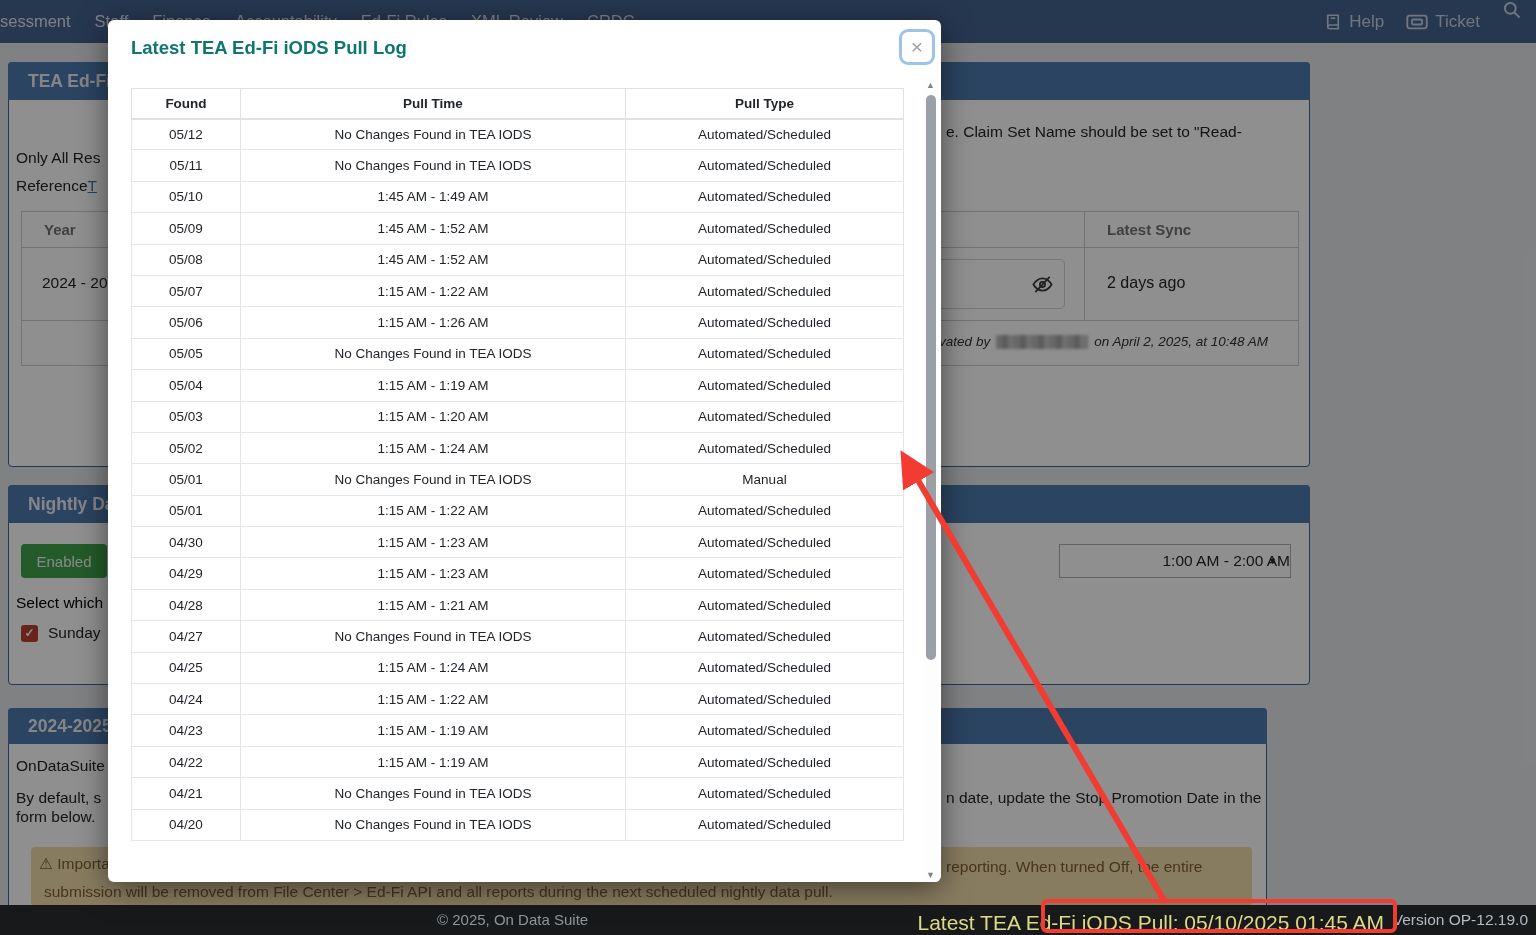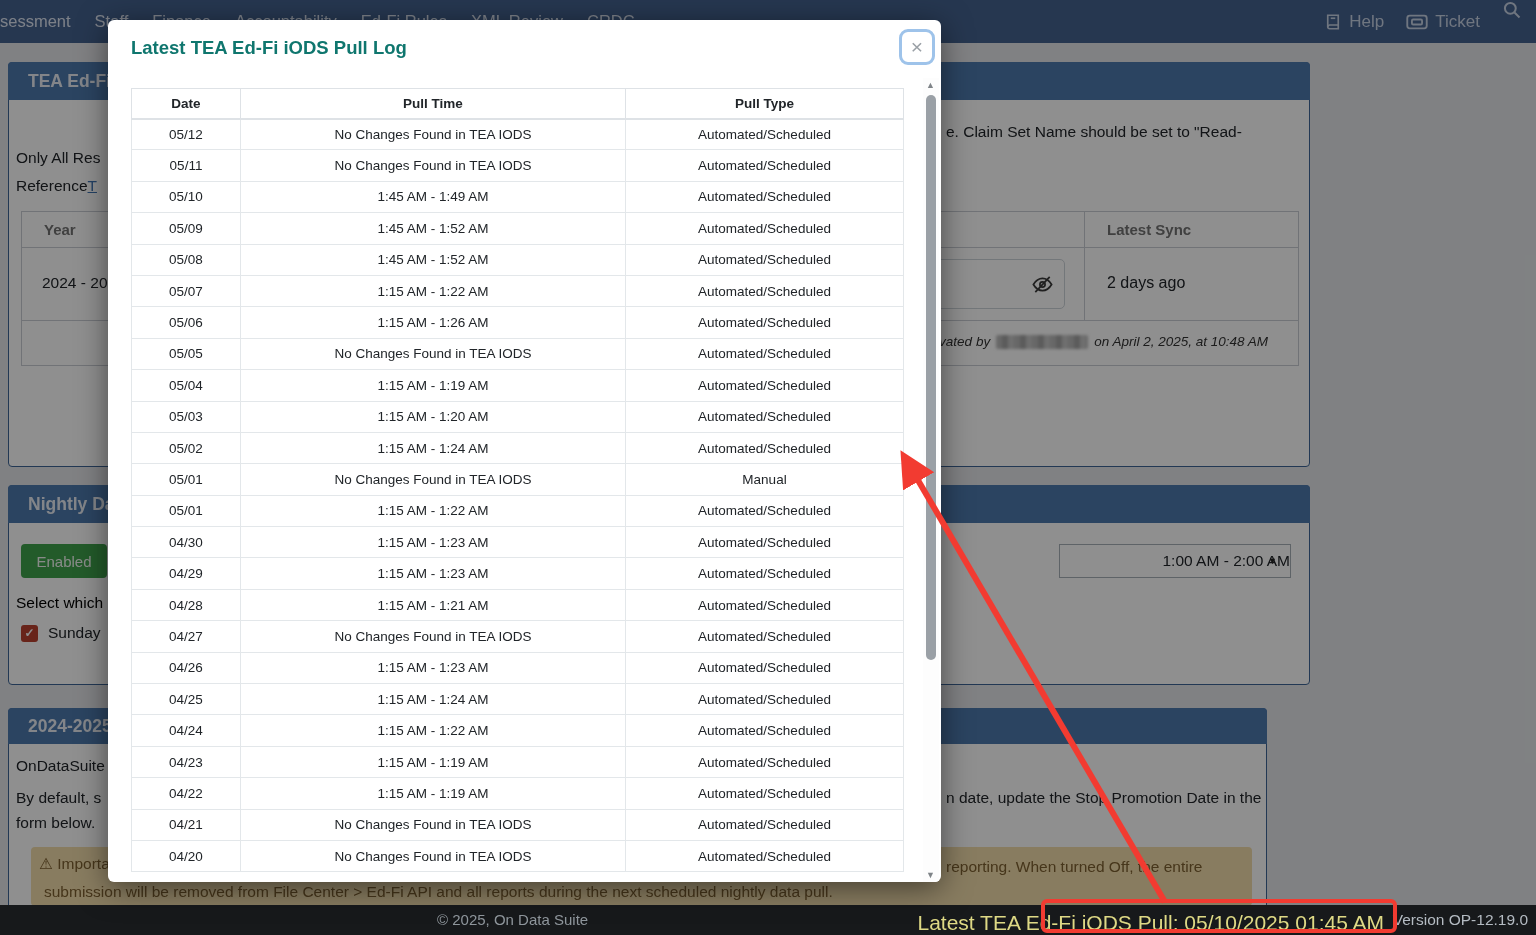--- a/index.html
+++ b/index.html
@@ -173,21 +173,21 @@
       </div>
     </div>
 
     <div class="panel p3">
       <div class="panel-header" style="height:36px;">
         <span>2024-2025 S</span>
       </div>
       <div class="p3-line" style="left:7px; top:48px;">OnDataSuite</div>
       <div class="p3-line" style="left:7px; top:80px;">By default, s</div>
       <div class="p3-line" style="left:937px; top:80px;">n date, update the Stop Promotion Date in the</div>
-      <div class="p3-line" style="left:7px; top:105px;">form below.</div>
+      <div class="p3-line" style="left:7px; top:99px;">form below.</div>
       <div class="warnbox">
         <div class="warn-text" style="left:8px; top:8px;">⚠ Importa</div>
         <div class="warn-text" style="left:915px; top:11px;">reporting. When turned Off, the entire</div>
         <div class="warn-text" style="left:13px; top:36px;">submission will be removed from File Center &gt; Ed-Fi API and all reports during the next scheduled nightly data pull.</div>
       </div>
     </div>
 
   </div>
 
   <div class="backdrop"></div>
@@ -202,21 +202,21 @@
     <div class="modal-title">Latest TEA Ed-Fi iODS Pull Log</div>
     <div class="modal-close">×</div>
     <table class="log-table">
       <colgroup>
           <col style="width:109px">
           <col style="width:385px">
           <col style="width:278px">
         </colgroup>
       <thead>
           <tr>
-            <th>Date</th>
+            <th>Found</th>
             <th>Pull Time</th>
             <th>Pull Type</th>
           </tr>
         </thead>
       <tbody>
           <tr>
             <td>05/12</td>
             <td>No Changes Found in TEA IODS</td>
             <td>Automated/Scheduled</td>
           </tr>
@@ -291,25 +291,20 @@
             <td>Automated/Scheduled</td>
           </tr>
           <tr>
             <td>04/28</td>
             <td>1:15 AM - 1:21 AM</td>
             <td>Automated/Scheduled</td>
           </tr>
           <tr>
             <td>04/27</td>
             <td>No Changes Found in TEA IODS</td>
-            <td>Automated/Scheduled</td>
-          </tr>
-          <tr>
-            <td>04/26</td>
-            <td>1:15 AM - 1:23 AM</td>
             <td>Automated/Scheduled</td>
           </tr>
           <tr>
             <td>04/25</td>
             <td>1:15 AM - 1:24 AM</td>
             <td>Automated/Scheduled</td>
           </tr>
           <tr>
             <td>04/24</td>
             <td>1:15 AM - 1:22 AM</td>

